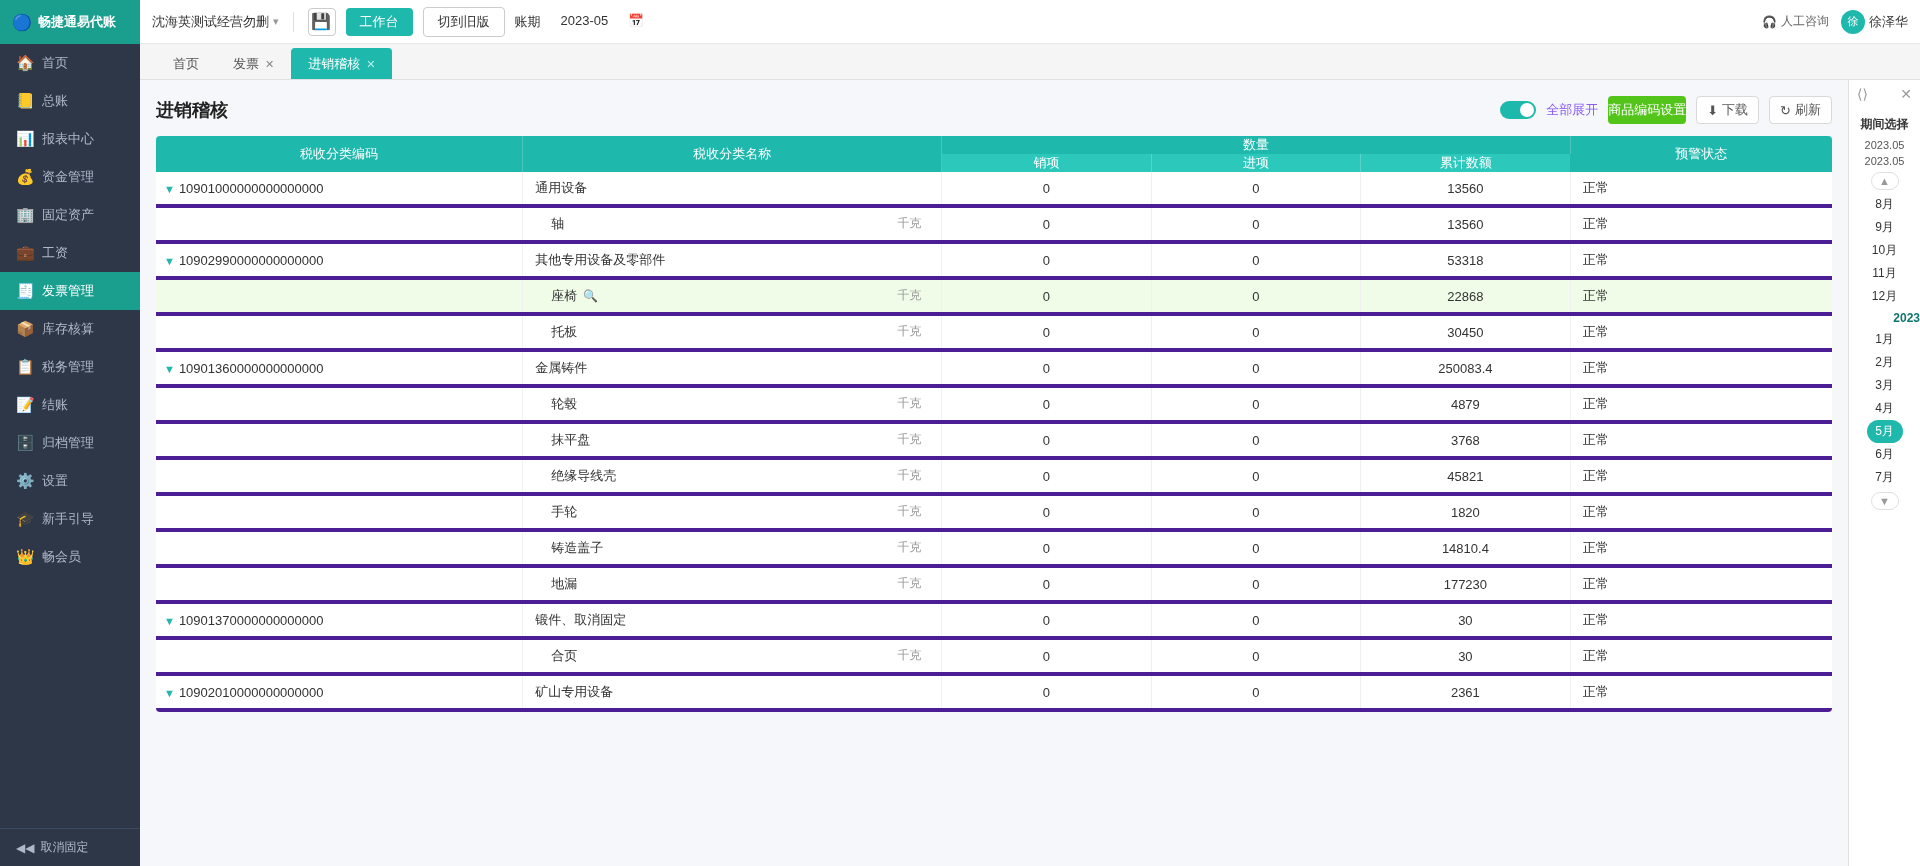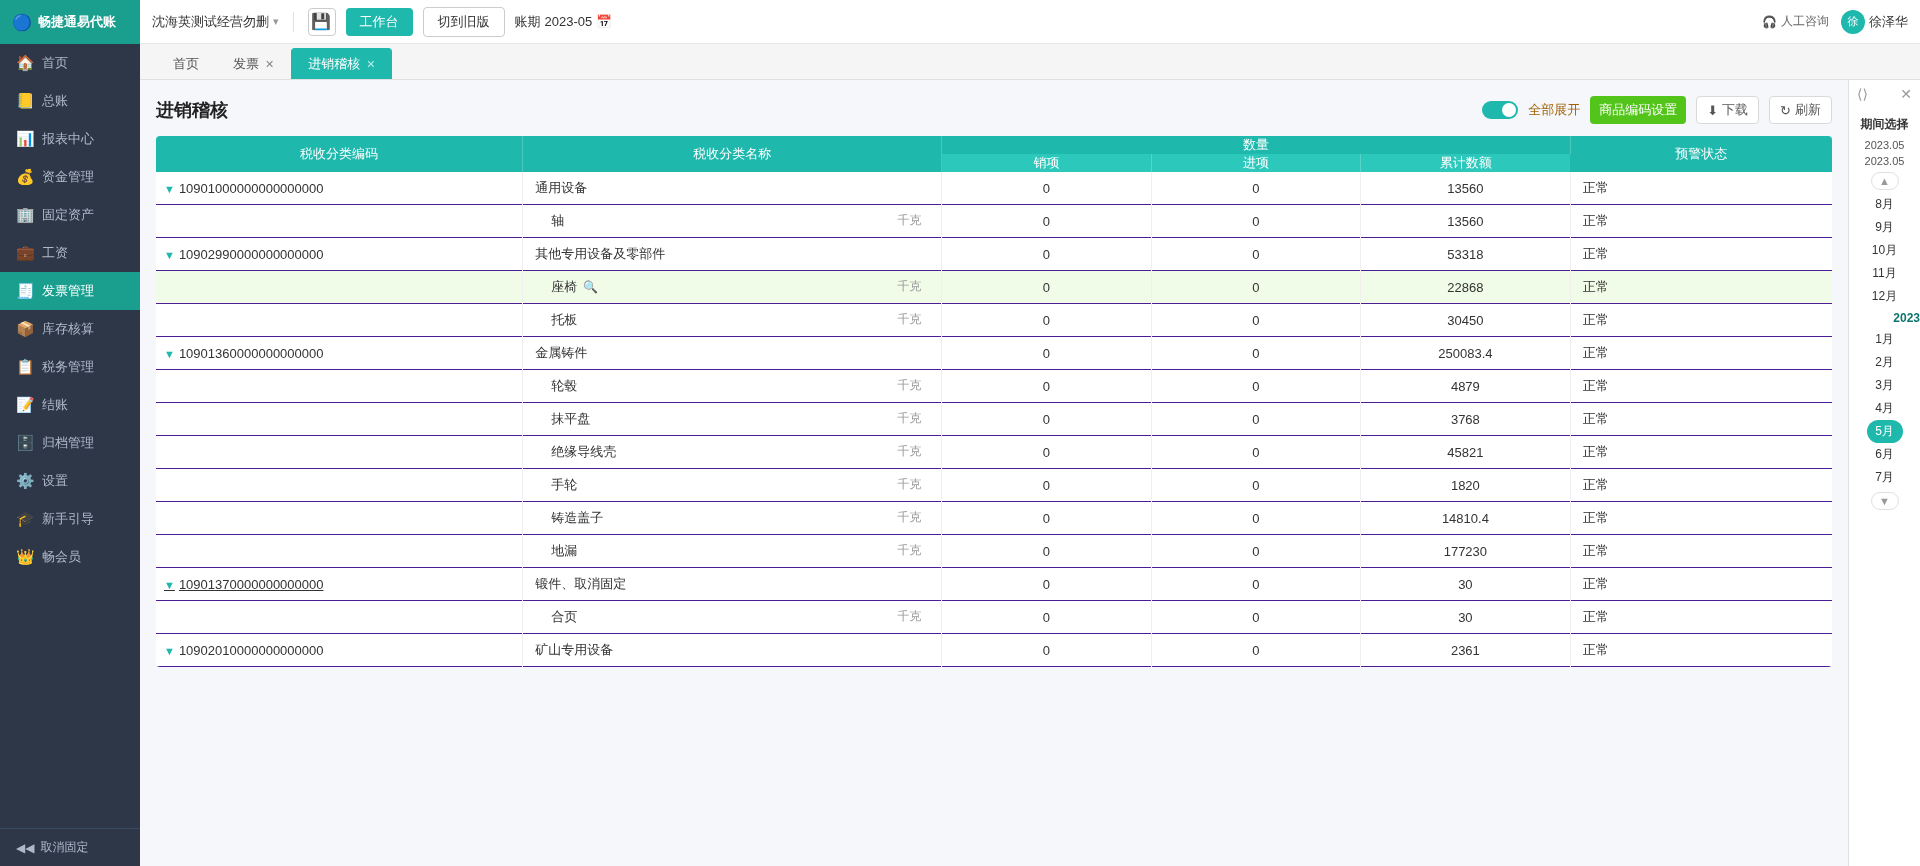--- a/index.html
+++ b/index.html
@@ -95,22 +95,21 @@
       background: white;
       color: #333;
       border: 1px solid #ccc;
       border-radius: 4px;
       padding: 5px 14px;
       cursor: pointer;
       font-size: 13px;
     }
     .topbar-period {
       display: flex;
-      align-items: center;
-      gap: 0;
+      gap: 16px;
       font-size: 13px;
       color: #333;
     }
     .topbar-right { margin-left: auto; display: flex; align-items: center; gap: 12px; }
     .topbar-support { display: flex; align-items: center; gap: 4px; color: #666; font-size: 12px; cursor: pointer; }
     .topbar-user { display: flex; align-items: center; gap: 4px; color: #333; font-size: 13px; cursor: pointer; }
 
     
     .tabbar {
       background: #f5f5f5;
@@ -154,42 +153,42 @@
     .page-header {
       display: flex;
       align-items: center;
       justify-content: space-between;
       margin-bottom: 12px;
     }
     .page-title { font-size: 18px; font-weight: bold; color: #222; }
     .page-header-right { display: flex; align-items: center; gap: 10px; }
 
     
-    .toggle-wrap { display: flex; align-items: flex-start; gap: 10px; font-size: 13px; color: #a16207; }
+    .toggle-wrap { display: flex; align-items: flex-start; gap: 10px; font-size: 13px; color: #8b5cf6; }
     .toggle {
       width: 36px; height: 18px;
       background: #1eb8ac;
       border-radius: 9px;
       position: relative;
       cursor: pointer;
     }
     .toggle::after {
       content: '';
       position: absolute;
       right: 2px; top: 2px;
       width: 14px; height: 14px;
       background: white;
       border-radius: 50%;
     }
     .btn-green {
       background: #52c41a;
       color: white;
       border: none;
       border-radius: 4px;
-      padding: 5px 9px;
+      padding: 5px 0;
       cursor: pointer;
       font-size: 13px;
     }
     .btn-icon {
       background: white;
       border: 1px solid #d9d9d9;
       border-radius: 4px;
       padding: 4px 10px;
       cursor: pointer;
       font-size: 13px;
@@ -205,21 +204,21 @@
     thead tr { background: #1eb8ac; color: white; }
     thead th {
       padding: 0 12px;
       text-align: center;
       font-weight: normal;
       border-right: 1px solid rgba(255,255,255,0.2);
       white-space: nowrap;
     }
     thead th:last-child { border-right: none; }
     .th-sub { background: #2dc8bc; }
-    tbody tr { border-bottom: 1px solid #4c1d95; }
+    tbody tr { border-bottom: 4px solid #4c1d95; }
     tbody tr.highlighted { background: #f0fce8; border-radius: 14px; }
     tbody td {
       padding: 7px 12px;
       color: #333;
       border-right: 1px solid #f0f0f0;
       white-space: nowrap;
     }
     tbody td:last-child { border-right: none; }
     .td-center { text-align: center; }
     .row-category-toggle { color: #1eb8ac; font-size: 11px; margin-right: 4px; cursor: pointer; }
@@ -533,21 +532,21 @@
       </tr>
               <tr>
         <td></td>
         <td style="padding-left:28px;">地漏<span style="float:right;color:#999;font-size:12px;margin-right:8px;">千克</span></td>
         <td class="td-center">0</td>
         <td class="td-center">0</td>
         <td class="td-center">177230</td>
         <td>正常</td>
       </tr>
               <tr>
-        <td class="td-code" style="padding-left:8px;text-decoration:underline;">
+        <td class="td-code" style="padding-left:8px;">
           <span class="row-category-toggle">▼</span>10901370000000000000
         </td>
         <td>锻件、取消固定</td>
         <td class="td-center">0</td>
         <td class="td-center">0</td>
         <td class="td-center">30</td>
         <td>正常</td>
       </tr>
               <tr>
         <td></td>

